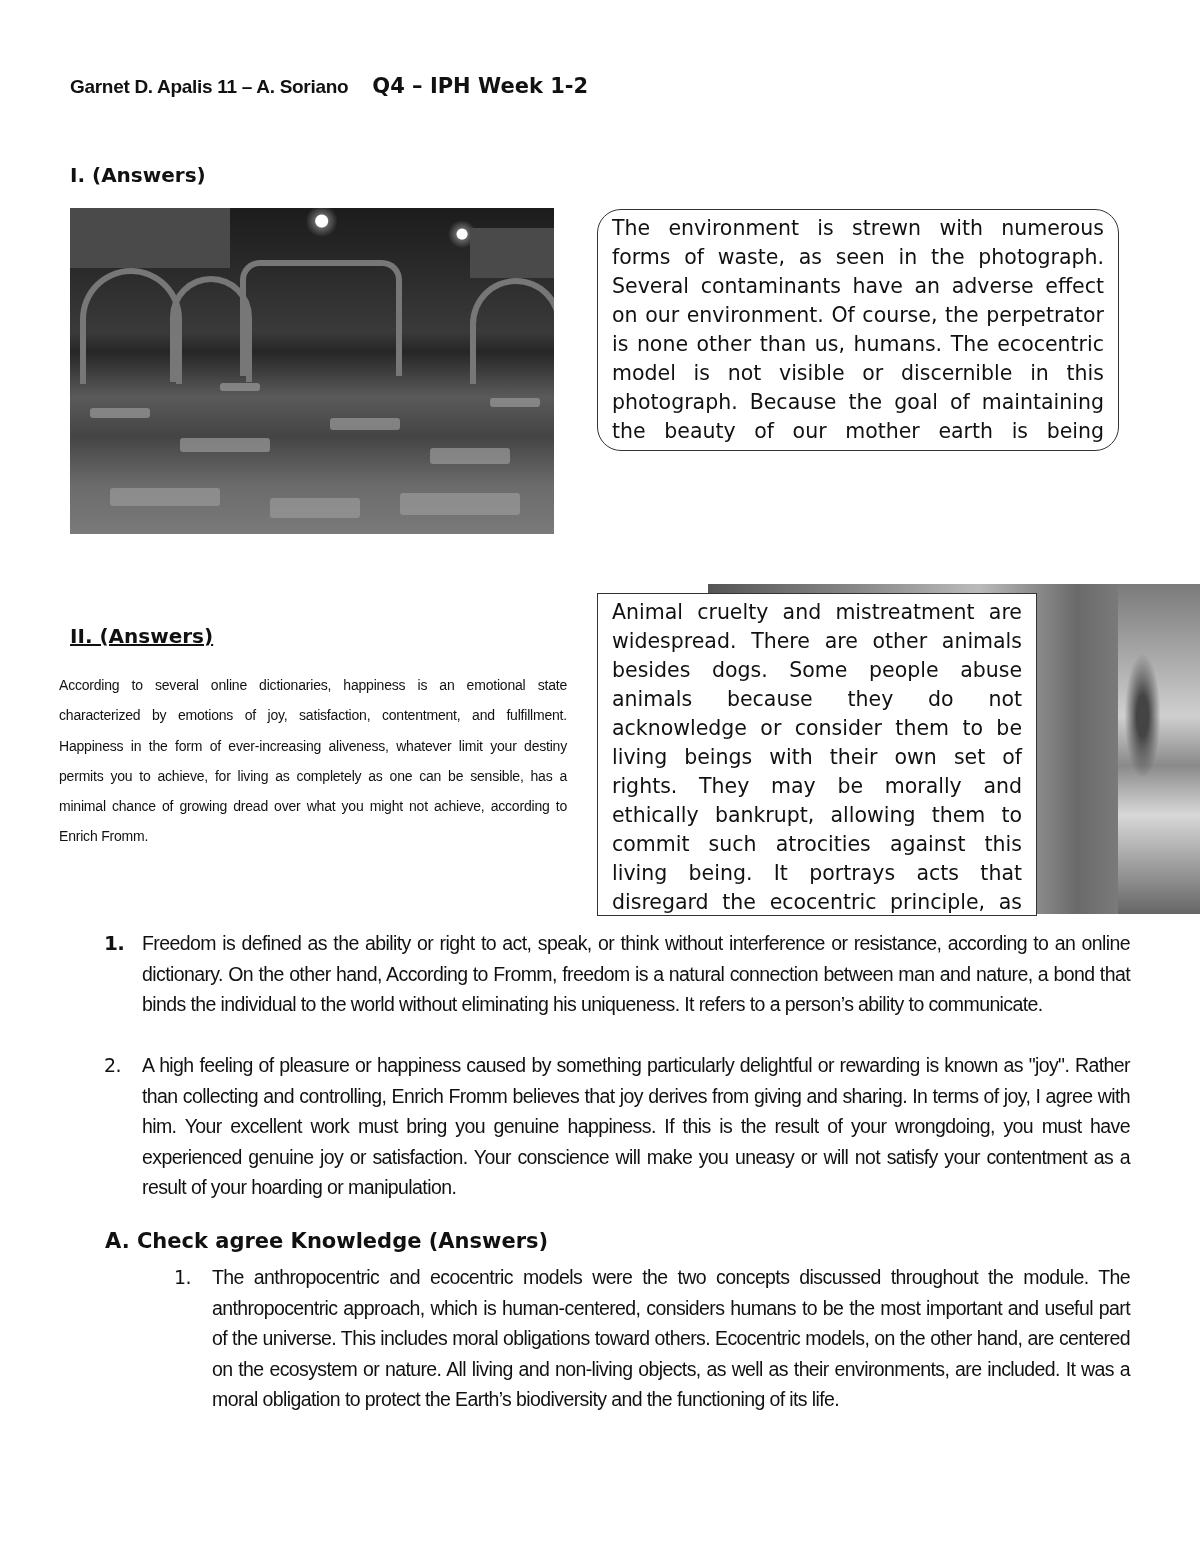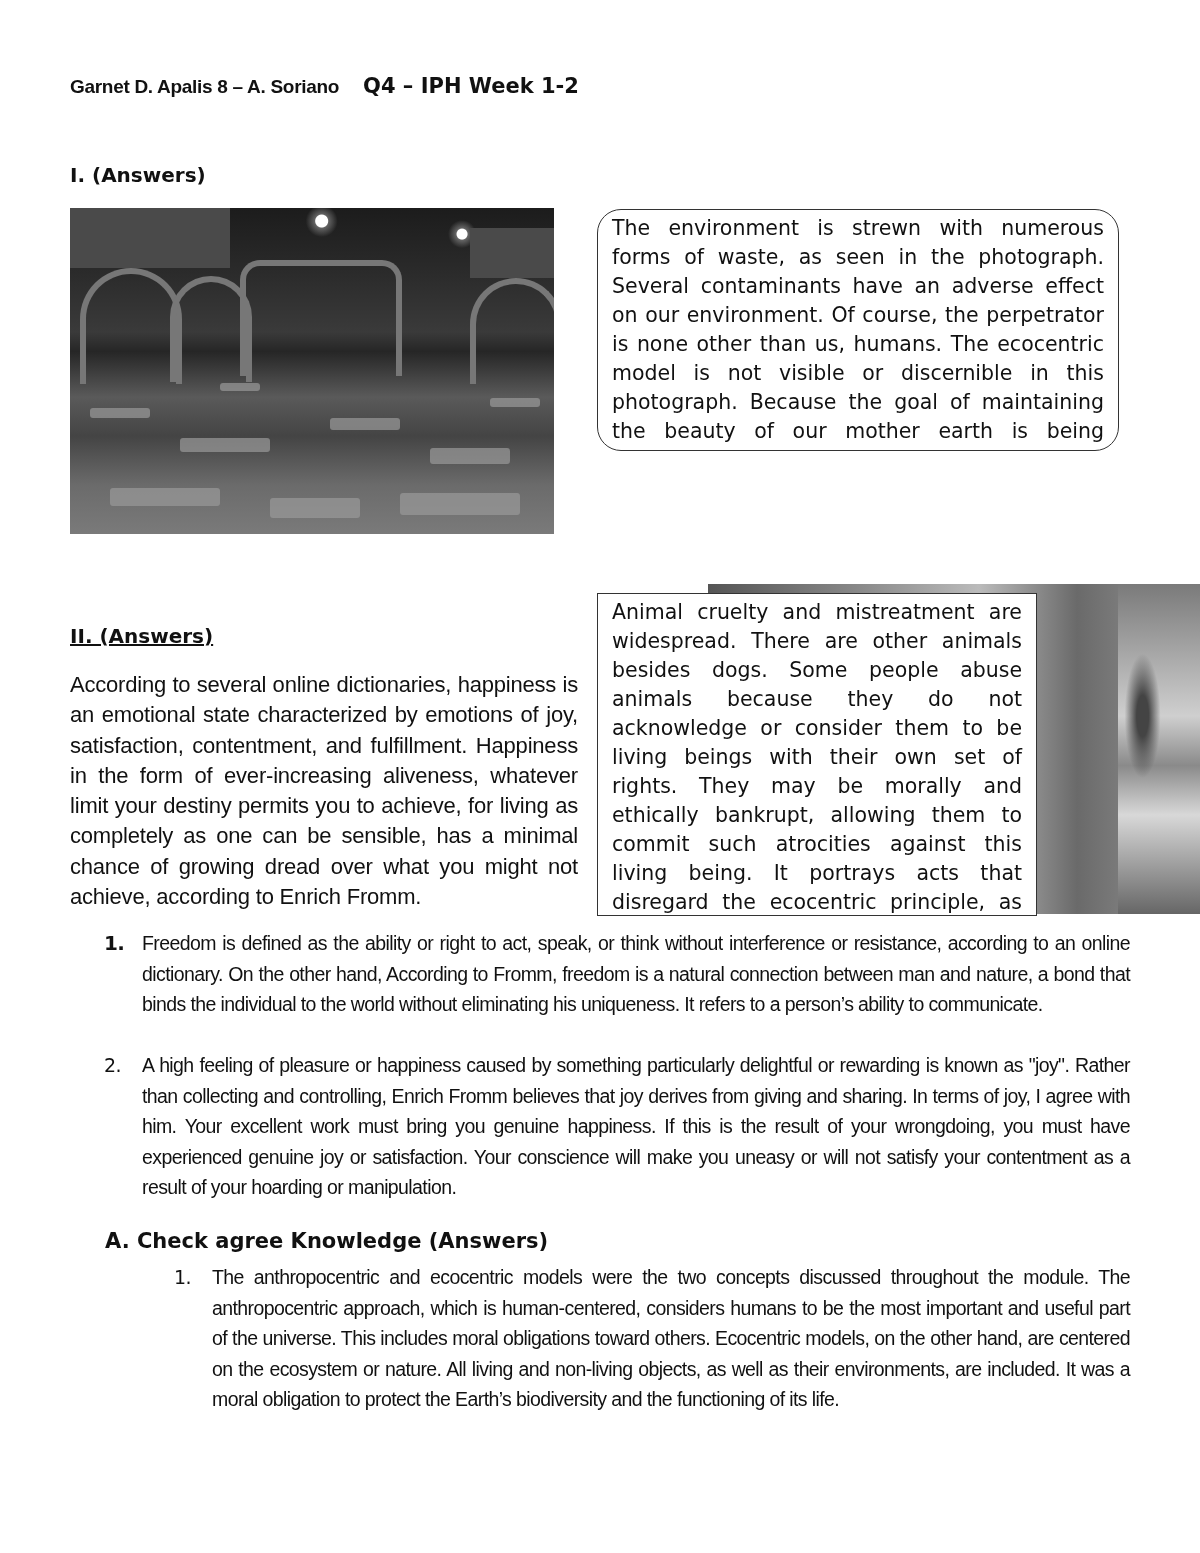--- a/index.html
+++ b/index.html
@@ -29,37 +29,37 @@
   .box1 { left: 597px; top: 209px; width: 522px; height: 242px; border-radius: 24px; }
   .box2 { left: 597px; top: 593px; width: 440px; height: 323px; }
 
   .photo2 { left: 708px; top: 584px; width: 492px; height: 330px; overflow: hidden;
     background: linear-gradient(90deg, #555 0%, #888 30%, #bbb 55%, #6a6a6a 75%, #999 100%); }
   .photo2 .strip { position:absolute; right:0; top:0; width:82px; height:100%;
     background:
       radial-gradient(ellipse at 30% 40%, #444 0 6px, transparent 18px),
       linear-gradient(180deg, #7a7a7a, #cfcfcf 40%, #8a8a8a 55%, #d8d8d8 70%, #666 100%); }
 
-  .para2 { left: 70px; top: 670px; width: 508px; font-family: "Liberation Sans", sans-serif;
-    font-size: 22px; line-height: 30.3px; text-align: justify; letter-spacing: -0.2px; }
+  .para2 { left: 59px; top: 670px; width: 508px; font-family: "Liberation Sans", sans-serif;
+    font-size: 14px; line-height: 30.3px; text-align: justify; letter-spacing: -0.2px; }
 
   .list { font-family: "Liberation Sans", sans-serif; font-size: 19.5px; line-height: 30.5px;
     text-align: justify; letter-spacing: -0.6px; }
   .item { position: absolute; }
   .item .num { position: absolute; left: -38px; top: 0; }
   .num1 { font-family: "DejaVu Sans", sans-serif; font-weight: bold; font-size: 20px; }
   .num2 { font-family: "DejaVu Sans", sans-serif; font-size: 19px; }
 
   .checkhead { left: 105px; top: 1229px; font-family: "DejaVu Sans", sans-serif; font-weight: bold; font-size: 21px; }
 </style>
 </head>
 <body>
 
 <div class="abs header">
-  <span class="name">Garnet D. Apalis 8 – A. Soriano</span>
+  <span class="name">Garnet D. Apalis 11 – A. Soriano</span>
   <span class="title">Q4 – IPH Week 1-2</span>
 </div>
 
 <div class="abs h-sec" style="left:70px; top:163px;">I. (Answers)</div>
 
 <div class="abs photo1">
   <div class="bld" style="left:0;top:0;width:160px;height:60px;background:#4a4a4a;"></div>
   <div class="bld" style="left:400px;top:20px;width:84px;height:50px;background:#4a4a4a;"></div>
   <div class="arch" style="left:10px;top:60px;width:90px;height:110px;"></div>
   <div class="arch" style="left:100px;top:68px;width:70px;height:100px;"></div>

